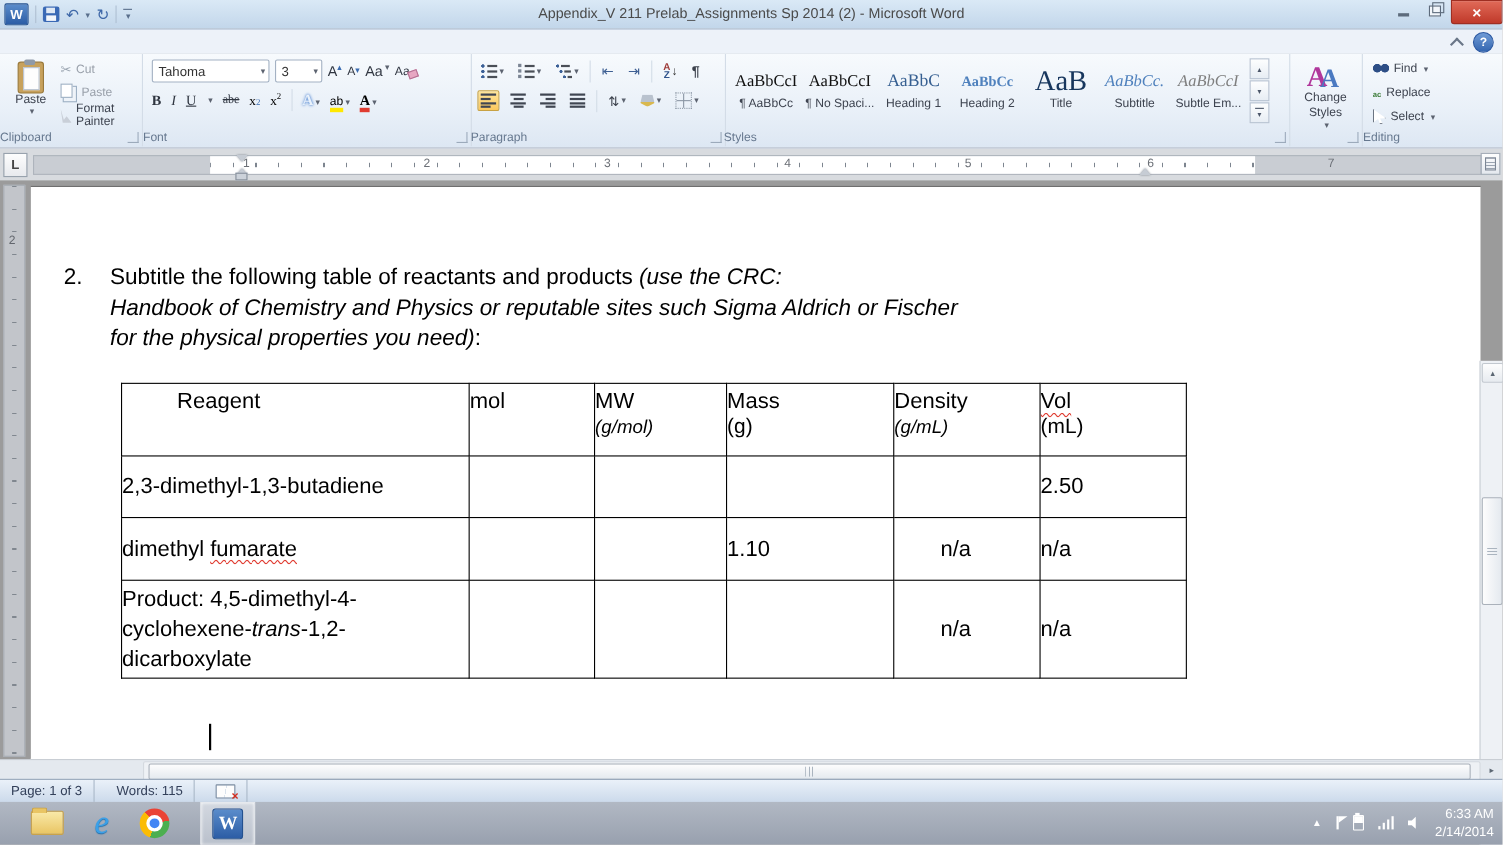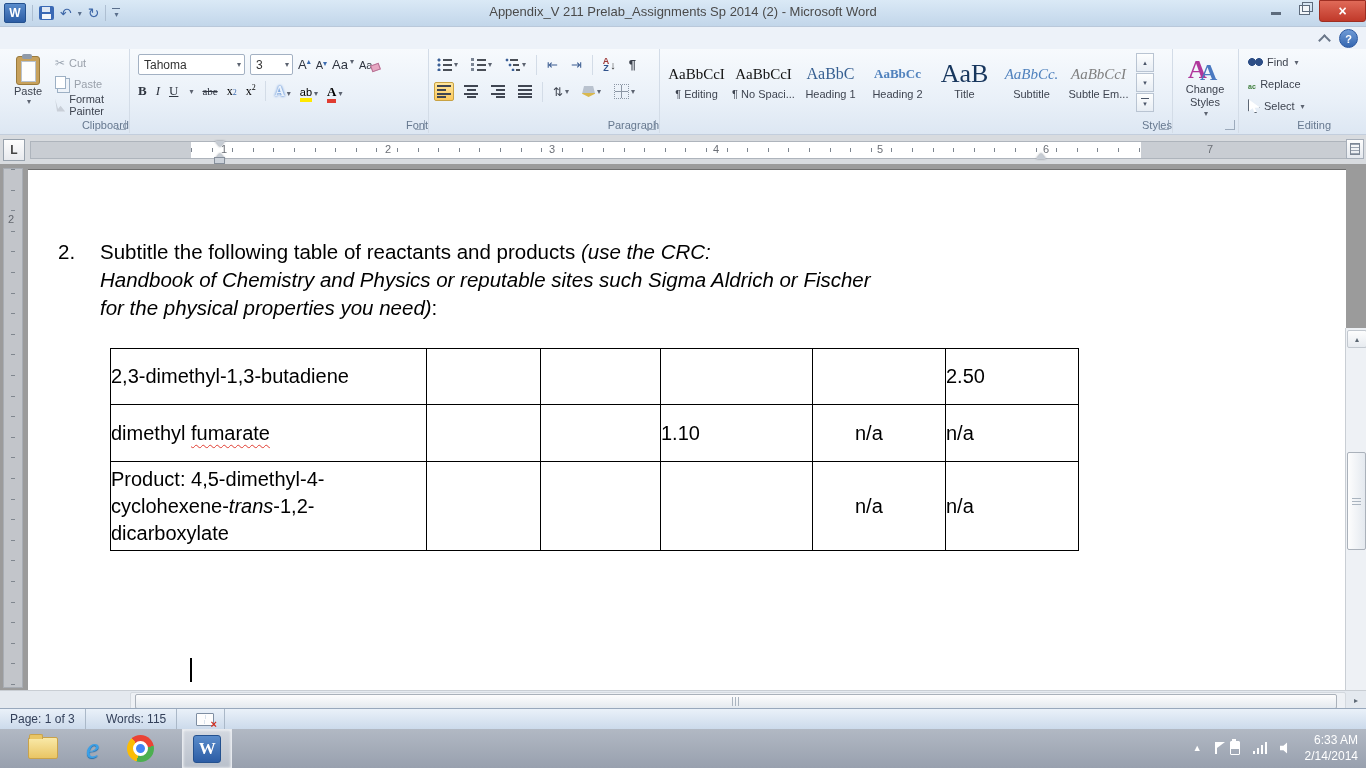--- a/index.html
+++ b/index.html
@@ -42,21 +42,21 @@
   .tab.active{background:#f5f9fd;border:1px solid #c2cddb;border-bottom:none;border-radius:2px 2px 0 0;color:#2f3848}
   .tabrow-right{position:absolute;right:8px;top:3px;display:flex;gap:10px;align-items:center}
   .chev-up{width:7px;height:7px;border-left:2px solid #6a7688;border-top:2px solid #6a7688;transform:rotate(45deg);margin-top:3px}
   .helpbtn{width:17px;height:17px;border-radius:50%;background:linear-gradient(#6f9bd6,#3466b0);
     color:#fff;font-size:11px;font-weight:bold;display:flex;align-items:center;justify-content:center;border:1px solid #2a57a0}
 
   
   .ribbon{position:absolute;left:0;top:49px;width:1366px;height:85px;
     background:linear-gradient(#f7fafd,#e9f0f8 60%,#dde7f3);border-bottom:1px solid #c3cedd;z-index:28}
   .rgroup{position:absolute;top:0;height:84px;border-right:1px solid #d3dce7}
-  .rgroup .glabel{position:absolute;left:0;bottom:2px;width:100%;text-align:right;
+  .rgroup .glabel{position:absolute;left:0;bottom:2px;width:100%;text-align:left;
     font-size:11px;color:#66788f}
   .launcher{position:absolute;right:3px;bottom:3px;width:9px;height:9px;
     border-left:1px solid #8c9bae;border-bottom:1px solid #8c9bae;transform:rotate(-90deg);opacity:.8}
   .rtext{font-size:11px;color:#3e4450}
   .gray-t{color:#9aa1ab}
   .caret{font-size:8px;color:#5c6370;margin-left:2px}
 
   
   .g-clip{left:0;width:129px}
   .pastebtn{position:absolute;left:6px;top:4px;width:42px;height:64px;display:flex;flex-direction:column;align-items:center;border:1px solid transparent;border-radius:2px}
@@ -433,21 +433,21 @@
           </span>
       </div>
       <div class="glabel">Paragraph</div>
       <span class="launcher"></span>
     </div>
 
     <div class="rgroup g-styles">
       <div class="gallery">
         <div class="stitem">
           <span class="ssample">AaBbCcI</span>
-          <span class="slabel">¶ Editing</span>
+          <span class="slabel">¶ AaBbCc</span>
         </div>
         <div class="stitem">
           <span class="ssample">AaBbCcI</span>
           <span class="slabel">¶ No Spaci...</span>
         </div>
         <div class="stitem st-h1">
           <span class="ssample">AaBbC</span>
           <span class="slabel">Heading 1</span>
         </div>
         <div class="stitem st-h2">
@@ -555,20 +555,28 @@
       <table class="doc-table">
         <colgroup>
             <col style="width:316px">
             <col style="width:114px">
             <col style="width:120px">
             <col style="width:152px">
             <col style="width:133px">
             <col style="width:133px">
           </colgroup>
         <tbody>
+            <tr class="hrow">
+          <td class="c0"><span>Reagent</span></td>
+          <td class="c1"><span>mol</span></td>
+          <td class="c2"><span>MW</span><div class="hsub it">(g/mol)</div></td>
+          <td class="c3"><span>Mass</span><div class="hsub reg">(g)</div></td>
+          <td class="c4"><span>Density</span><div class="hsub it">(g/mL)</div></td>
+          <td class="c5"><span class="sp-err">Vol</span><div class="hsub reg">(mL)</div></td>
+        </tr>
         <tr class="r1">
           <td class="c0"><span>2,3-dimethyl-1,3-butadiene</span></td>
           <td class="c1"><span></span></td>
           <td class="c2"><span></span></td>
           <td class="c3"><span></span></td>
           <td class="c4"><span></span></td>
           <td class="c5"><span>2.50</span></td>
         </tr>
         <tr class="r2">
           <td class="c0"><span>dimethyl </span><span class="sp-err">fumarate</span></td>

